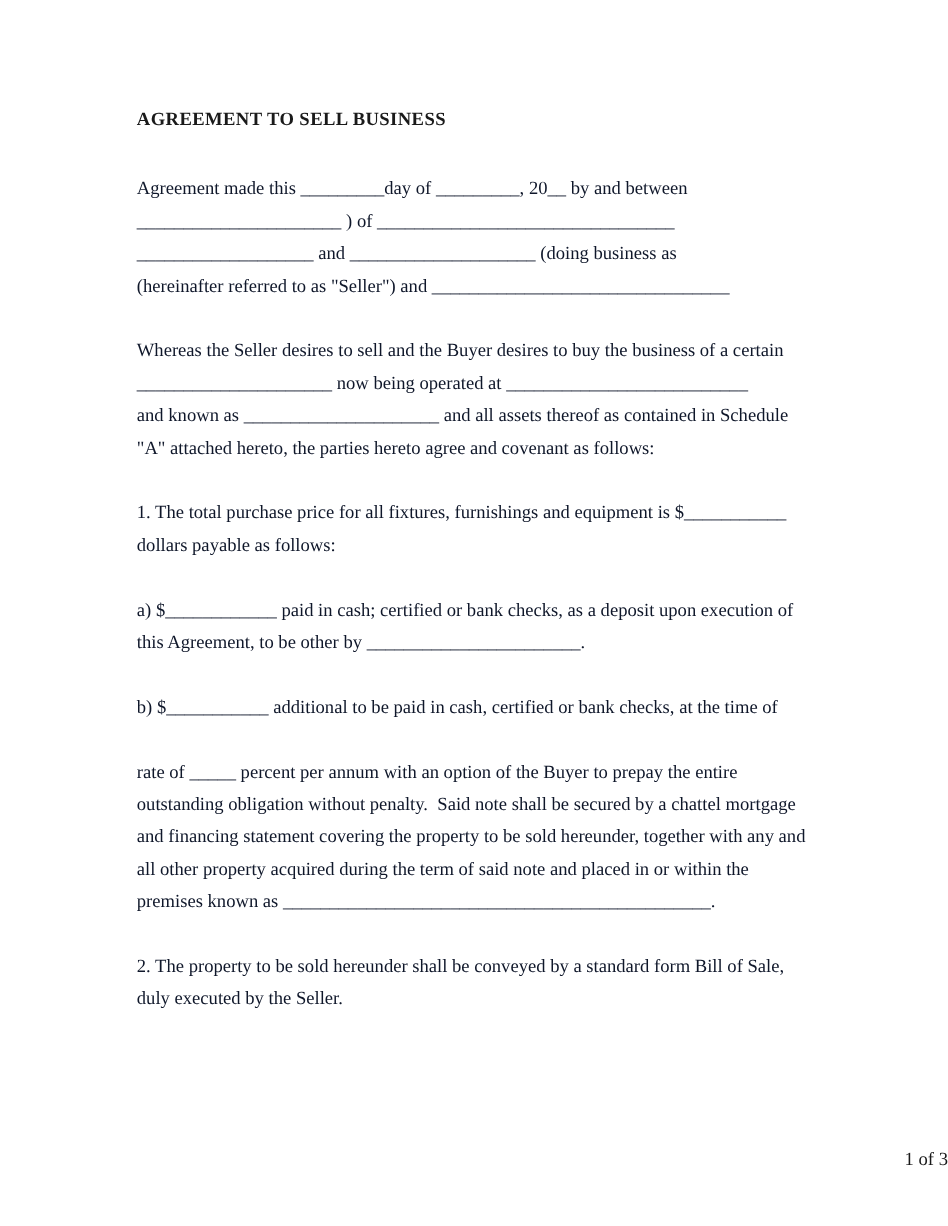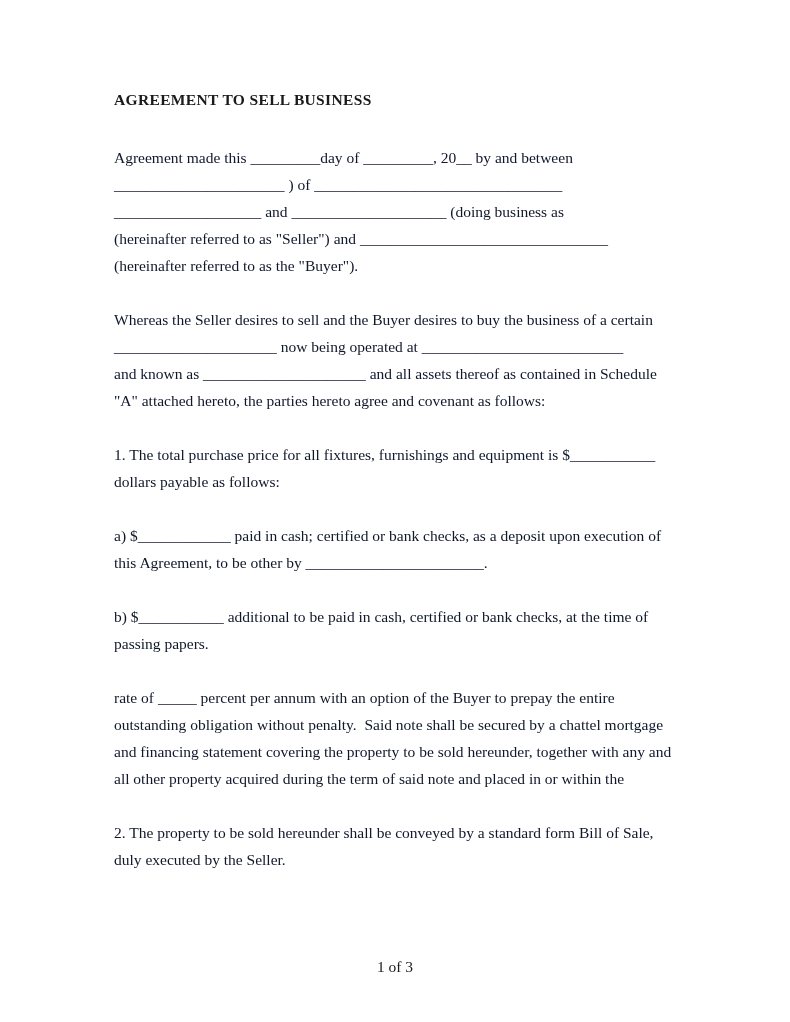--- a/index.html
+++ b/index.html
@@ -43,21 +43,21 @@
     white-space: pre;
     color: #0f172a;
   }
   .spacer-lg { height: 31px; }
   .spacer-md { height: 27px; }
   .footer {
     position: absolute;
     left: 0;
     top: 956px;
     width: 790px;
-    text-align: center;
+    text-align: right;
     font-size: 15.5px;
     line-height: 22px;
     white-space: pre;
     color: #1a1a1a;
   }
 </style>
 </head>
 <body>
 
 <div class="page">
@@ -66,21 +66,20 @@
 
     <h1 class="doc-title">AGREEMENT TO SELL BUSINESS</h1>
 
     <div class="spacer-lg"></div>
 
     <div class="para">
       <div class="line">Agreement made this _________day of _________, 20__ by and between</div>
       <div class="line">______________________ ) of ________________________________</div>
       <div class="line">___________________ and ____________________ (doing business as</div>
       <div class="line">(hereinafter referred to as "Seller") and ________________________________</div>
-      <div class="line">(hereinafter referred to as the "Buyer").</div>
     </div>
 
     <div class="spacer-md"></div>
 
     <div class="para">
       <div class="line">Whereas the Seller desires to sell and the Buyer desires to buy the business of a certain</div>
       <div class="line">_____________________ now being operated at __________________________</div>
       <div class="line">and known as _____________________ and all assets thereof as contained in Schedule</div>
       <div class="line">"A" attached hereto, the parties hereto agree and covenant as follows:</div>
     </div>
@@ -96,30 +95,30 @@
 
     <div class="para">
       <div class="line">a) $____________ paid in cash; certified or bank checks, as a deposit upon execution of</div>
       <div class="line">this Agreement, to be other by _______________________.</div>
     </div>
 
     <div class="spacer-md"></div>
 
     <div class="para">
       <div class="line">b) $___________ additional to be paid in cash, certified or bank checks, at the time of</div>
-      <div class="line">passing papers.</div>
     </div>
 
     <div class="spacer-md"></div>
 
     <div class="para">
       <div class="line">rate of _____ percent per annum with an option of the Buyer to prepay the entire</div>
       <div class="line">outstanding obligation without penalty.  Said note shall be secured by a chattel mortgage</div>
       <div class="line">and financing statement covering the property to be sold hereunder, together with any and</div>
       <div class="line">all other property acquired during the term of said note and placed in or within the</div>
+      <div class="line">premises known as ______________________________________________.</div>
     </div>
 
     <div class="spacer-md"></div>
 
     <div class="para">
       <div class="line">2. The property to be sold hereunder shall be conveyed by a standard form Bill of Sale,</div>
       <div class="line">duly executed by the Seller.</div>
     </div>
 
   </div>

